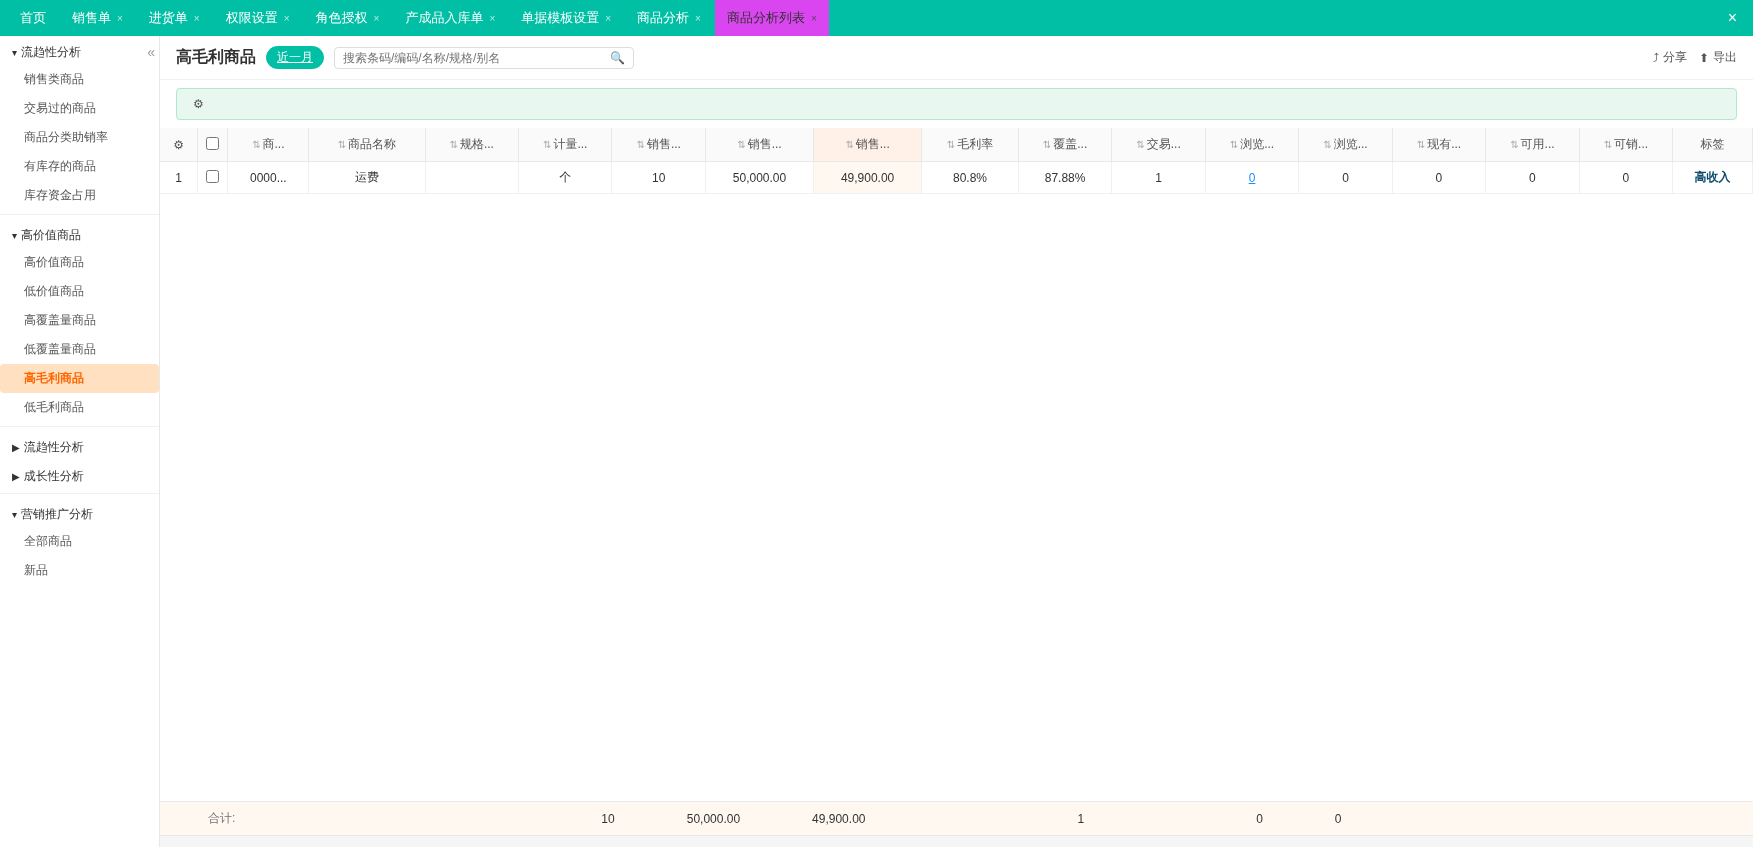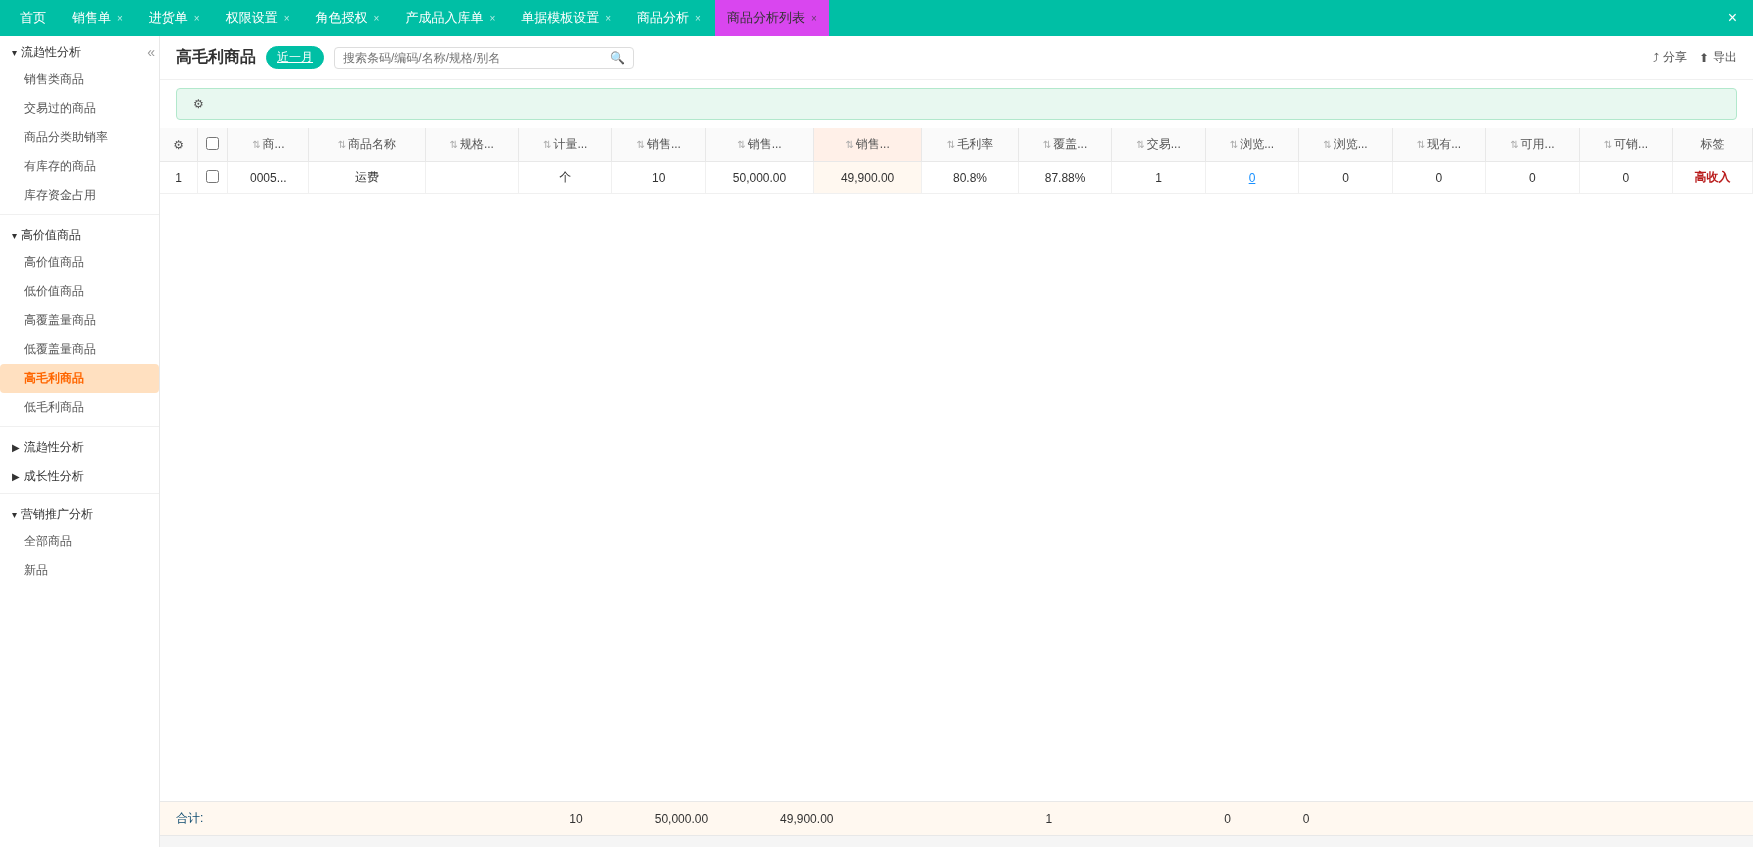--- a/index.html
+++ b/index.html
@@ -181,36 +181,36 @@
     }
     thead tr th .col-title { display: flex; align-items: center; justify-content: center; gap: 2px; }
     thead tr th .sort-icon { color: #aaa; font-size: 10px; }
     tbody tr td {
       border-bottom: 1px solid #f0f0f0;
       border-right: 1px solid #f0f0f0;
       padding: 7px 6px;
       color: #333;
       text-align: center;
     }
-    .tag-high { color: #b91c1c; font-weight: bold; }
+    .tag-high { color: #0c4a6e; font-weight: bold; }
     .link-style { color: #1890ff; text-decoration: underline; cursor: pointer; }
 
     
     .footer-total {
       background: #fff8f0;
       border-top: 1px solid #e8e8e8;
       padding: 8px 16px;
       display: flex;
       align-items: center;
       font-size: 12px;
       color: #333;
       gap: 20px;
       flex-shrink: 0;
     }
-    .footer-total .total-label { color: #0c4a6e; }
+    .footer-total .total-label { color: #737373; margin-left: 32px; }
     .footer-cells {
       display: flex;
       gap: 0;
       flex: 1;
     }
     .footer-cell {
       padding: 0 6px;
       text-align: center;
     }
 
@@ -479,21 +479,21 @@
               <div class="col-title">
                 <span>标签</span>
               </div>
             </th>
           </tr>
         </thead>
         <tbody>
           <tr class="table-row">
             <td>1</td>
             <td><input type="checkbox" style=""></td>
-            <td>0005...</td>
+            <td>0000...</td>
             <td>运费</td>
             <td></td>
             <td>个</td>
             <td>10</td>
             <td>50,000.00</td>
             <td style="background:#fff8f0;">49,900.00</td>
             <td>80.8%</td>
             <td>87.88%</td>
             <td>1</td>
             <td><span class="link-style">0</span></td>

